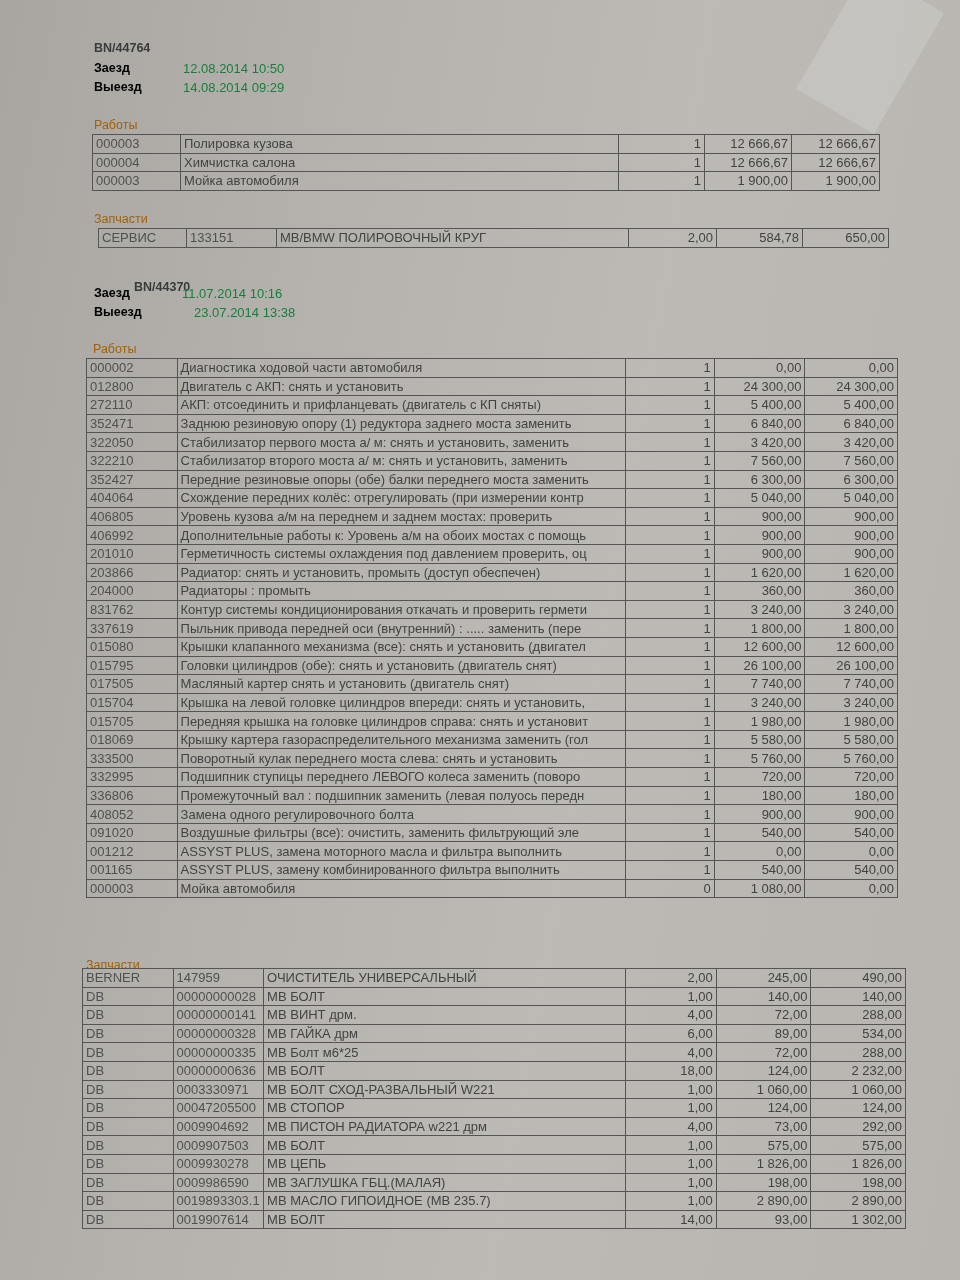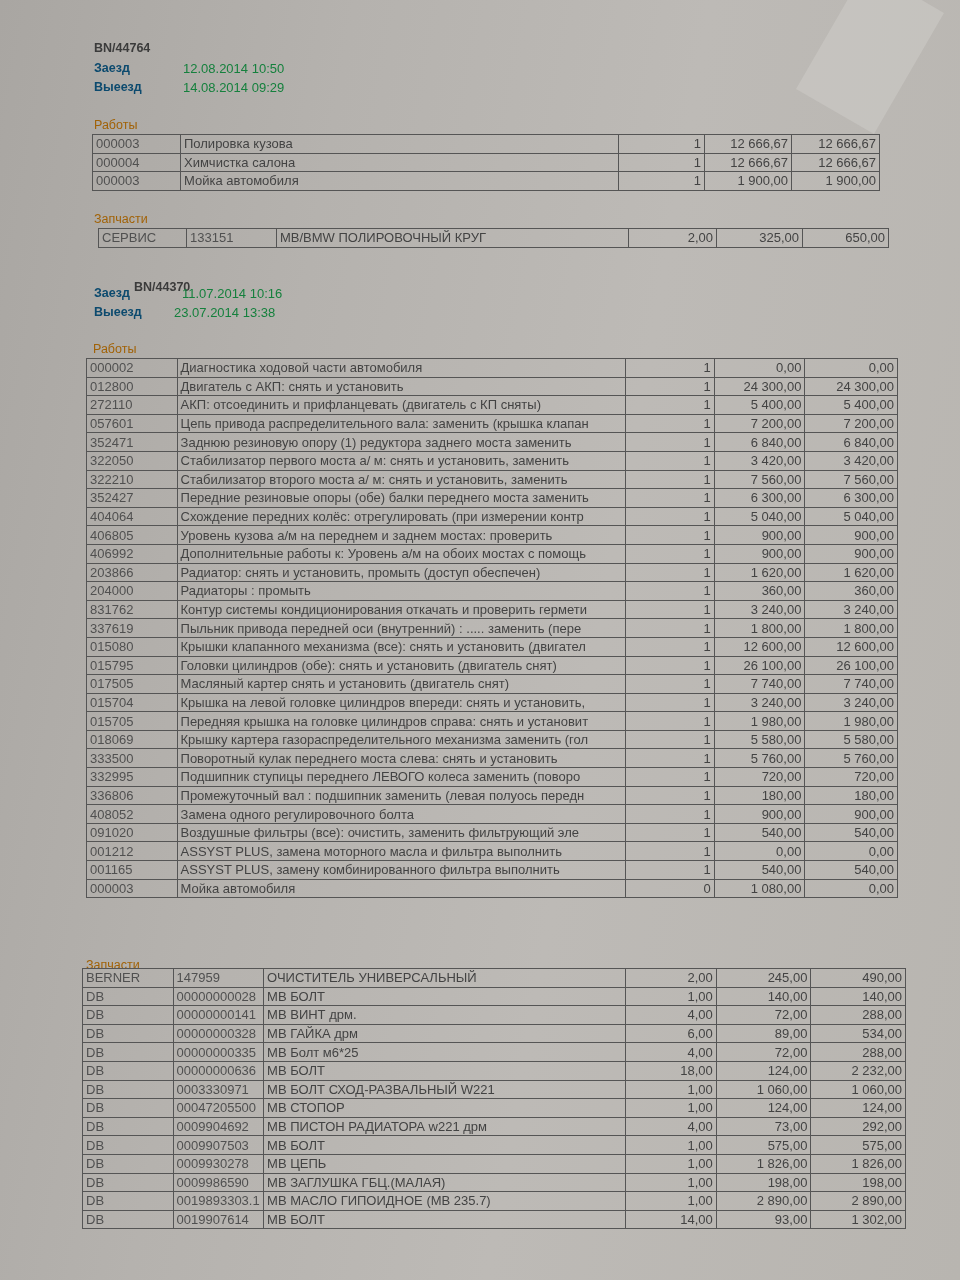--- a/index.html
+++ b/index.html
@@ -11,21 +11,21 @@
     position:relative;
   }
   .page {
     position:absolute; left:0; top:0; width:875px; height:1280px;margin-top:11px;
   }
   .corner-sheet {
     position:absolute; right:-40px; top:-30px; width:90px; height:140px;
     background:#cfcdca; transform:rotate(30deg); opacity:0.5;
   }
   .doc-id { position:absolute; font-weight:bold; font-size:12.5px; color:#3b3b3b; }
-  .kv-label { position:absolute; font-weight:bold; font-size:12.5px; color:#0c4a6e; }
+  .kv-label { position:absolute; font-weight:bold; font-size:12.5px; color:#000000; }
   .kv-value { position:absolute; font-size:13px; color:#15803d; }
   .section-label { position:absolute; font-size:12.5px; color:#a16207; }
   table.grid {
     position:absolute; border-collapse:collapse; font-size:13px; color:#434343;
     table-layout:fixed;
   }
   table.grid td {
     border:1.5px solid #555;
     padding:0 3px;
     height:17.6px;
@@ -90,31 +90,31 @@
         <col style="width:88px">
         <col style="width:86px">
         <col style="width:86px">
       </colgroup>
     <tbody id="parts0">
         <tr>
           <td class="code">СЕРВИС</td>
           <td class="code">133151</td>
           <td>MB/BMW ПОЛИРОВОЧНЫЙ  КРУГ</td>
           <td class="num">2,00</td>
-          <td class="num">325,00</td>
+          <td class="num">584,78</td>
           <td class="num">650,00</td>
         </tr>
       </tbody>
   </table>
 
   <div class="doc-id" style="left:94px;top:269px;padding-left:40px;">BN/44370</div>
   <div class="kv-label" style="left:94px;top:275px;">Заезд</div>
   <div class="kv-value" style="left:182px;top:275px;">11.07.2014 10:16</div>
   <div class="kv-label" style="left:94px;top:294px;">Выеезд</div>
-  <div class="kv-value" style="left:174px;top:294px;">23.07.2014 13:38</div>
+  <div class="kv-value" style="left:194px;top:294px;">23.07.2014 13:38</div>
 
   <div class="section-label" style="left:93px;top:331px;">Работы</div>
   <table class="grid" style="left:86px;top:347px;width:812px;">
     <colgroup>
         <col style="width:90px">
         <col style="width:446px">
         <col style="width:88px">
         <col style="width:90px">
         <col style="width:92px">
       </colgroup>
@@ -134,27 +134,20 @@
           <td class="num">24 300,00</td>
         </tr>
         <tr>
           <td class="code">272110</td>
           <td>АКП: отсоединить и прифланцевать (двигатель с КП сняты)</td>
           <td class="num">1</td>
           <td class="num">5 400,00</td>
           <td class="num">5 400,00</td>
         </tr>
         <tr>
-          <td class="code">057601</td>
-          <td>Цепь привода распределительного вала: заменить (крышка клапан</td>
-          <td class="num">1</td>
-          <td class="num">7 200,00</td>
-          <td class="num">7 200,00</td>
-        </tr>
-        <tr>
           <td class="code">352471</td>
           <td>Заднюю резиновую опору (1) редуктора заднего моста заменить</td>
           <td class="num">1</td>
           <td class="num">6 840,00</td>
           <td class="num">6 840,00</td>
         </tr>
         <tr>
           <td class="code">322050</td>
           <td>Стабилизатор первого моста а/ м: снять и установить,   заменить</td>
           <td class="num">1</td>
@@ -185,20 +178,27 @@
         <tr>
           <td class="code">406805</td>
           <td>Уровень кузова а/м на переднем и заднем мостах: проверить</td>
           <td class="num">1</td>
           <td class="num">900,00</td>
           <td class="num">900,00</td>
         </tr>
         <tr>
           <td class="code">406992</td>
           <td>Дополнительные работы к: Уровень а/м на обоих мостах с помощь</td>
+          <td class="num">1</td>
+          <td class="num">900,00</td>
+          <td class="num">900,00</td>
+        </tr>
+        <tr>
+          <td class="code">201010</td>
+          <td>Герметичность системы охлаждения под давлением проверить, оц</td>
           <td class="num">1</td>
           <td class="num">900,00</td>
           <td class="num">900,00</td>
         </tr>
         <tr>
           <td class="code">203866</td>
           <td>Радиатор: снять и установить, промыть (доступ обеспечен)</td>
           <td class="num">1</td>
           <td class="num">1 620,00</td>
           <td class="num">1 620,00</td>

